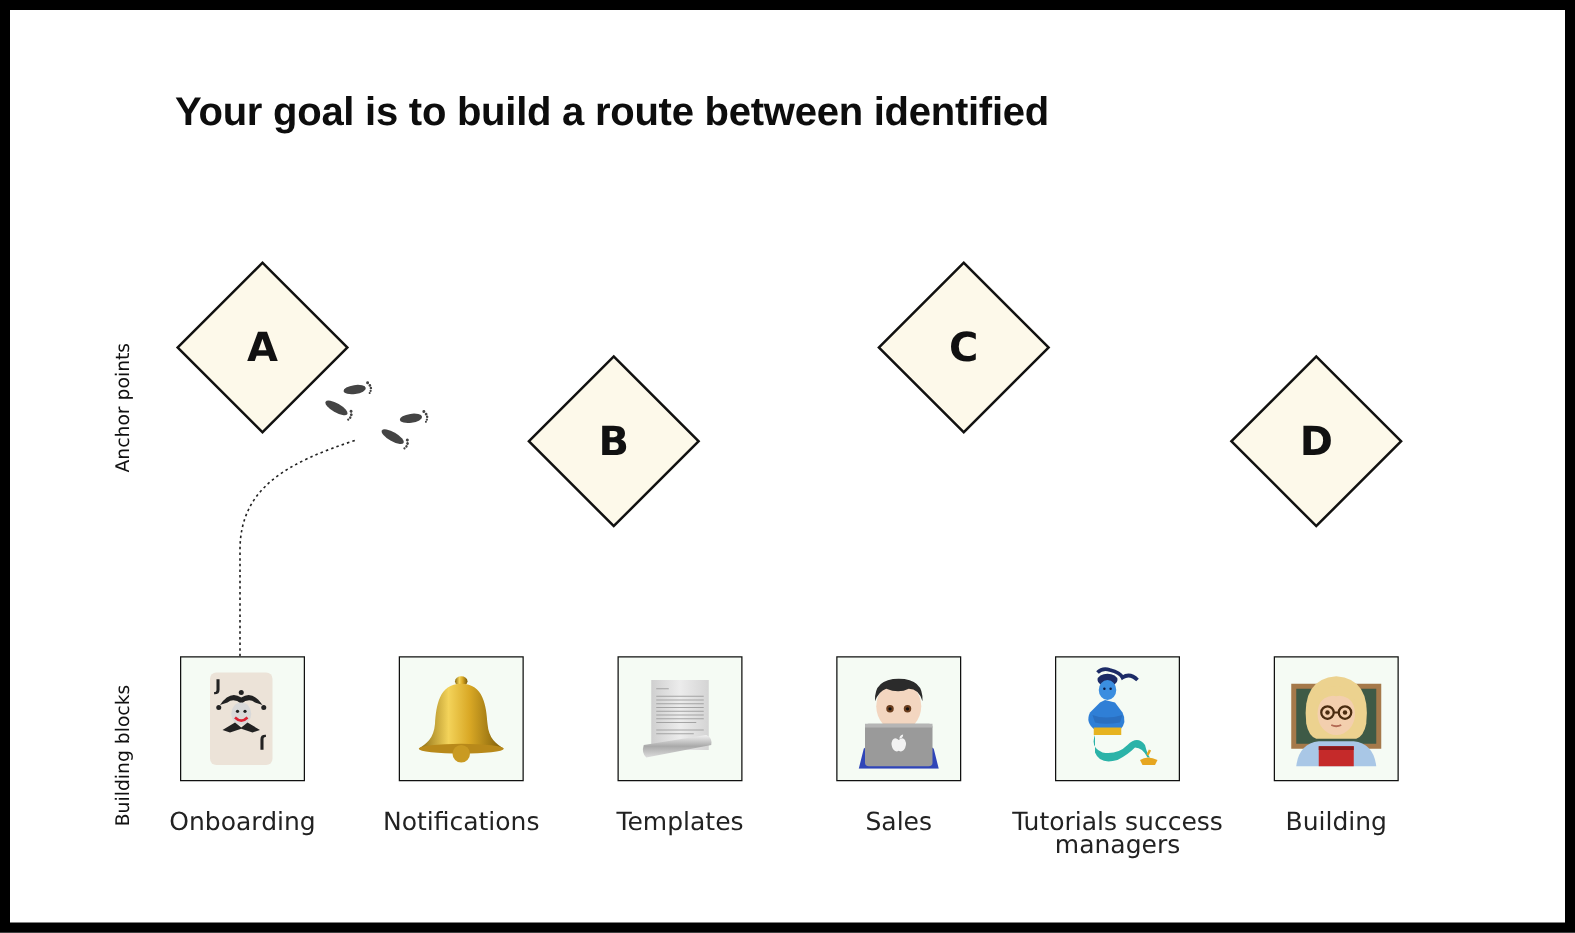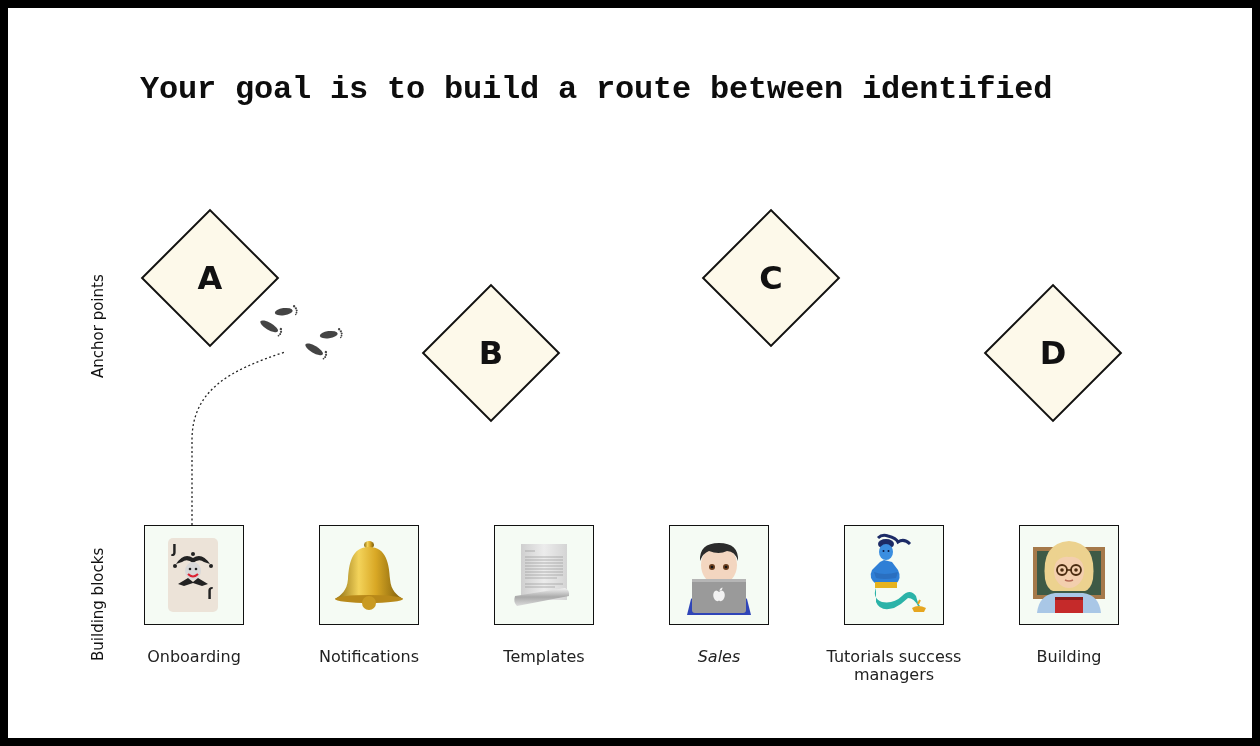--- a/index.html
+++ b/index.html
@@ -5,21 +5,21 @@
     * { box-sizing: border-box; margin: 0; padding: 0; }
     html, body { width: 1260px; height: 746px; overflow: hidden; background: #000; }
     body { font-family: "DejaVu Sans", "Liberation Sans", sans-serif; color: #111; }
     .frame {
       position: absolute; left: 8px; top: 8px; width: 1244px; height: 730px;
       background: #ffffff;
     }
     .abs { position: absolute; }
     .title {
       position: absolute; left: 140px; top: 72px; width: 960px;
-      font-family: Liberation Mono, monospace; font-weight: bold;
+      font-family: Liberation Sans, sans-serif; font-weight: bold;
       font-size: 32px; line-height: 35px; letter-spacing: -0.2px; color: #0d0d0d;
     }
     .title div { white-space: nowrap; }
     .row-label {
       position: absolute; font-family: "DejaVu Sans", sans-serif;
       font-size: 15px; color: #111; white-space: nowrap;
       transform-origin: 0 0; transform: rotate(-90deg);
     }
     .diamond {
       position: absolute; width: 140px; height: 140px;
@@ -34,21 +34,21 @@
       display: flex; align-items: center; justify-content: center;
       font-family: "DejaVu Sans", sans-serif; font-weight: bold; font-size: 32px; color: #111;
     }
     .block {
       position: absolute; top: 525px; width: 100px; height: 100px;
       background: #f5fbf4; border: 1.5px solid #111;
       display: flex; align-items: center; justify-content: center;
     }
     .block-label {
       position: absolute; top: 648px; width: 180px; text-align: center;
-      font-family: "DejaVu Sans", sans-serif; font-size: 16px; line-height: 18px; color: #222;
+      font-family: "DejaVu Sans", sans-serif; font-size: 20px; line-height: 18px; color: #222;
     }
     svg { display: block; }
   </style>
 </head>
 <body>
 
 <div class="frame"></div>
 
 <div class="title">
   <div>Your goal is to build a route between identified</div>
@@ -227,15 +227,15 @@
       <circle cx="47" cy="35" r="1.8" fill="#4a2c10"></circle>
     <path d="M36 45 Q40 47 44 45" stroke="#b36a55" stroke-width="1.4" fill="none"></path>
     <rect x="26" y="62" width="28" height="16" fill="#c52a2a"></rect>
     <rect x="26" y="62" width="28" height="3" fill="#8a1a1a"></rect>
   </svg>
 </div>
 
 <div class="block-label" style="left:104px;">Onboarding</div>
 <div class="block-label" style="left:279px;">Notifications</div>
 <div class="block-label" style="left:454px;">Templates</div>
-<div class="block-label" style="left:629px;font-style:italic;">Sales</div>
+<div class="block-label" style="left:629px;">Sales</div>
 <div class="block-label" style="left:799px; width:190px;">Tutorials success managers</div>
 <div class="block-label" style="left:979px;">Building</div>
 
 </body></html>

